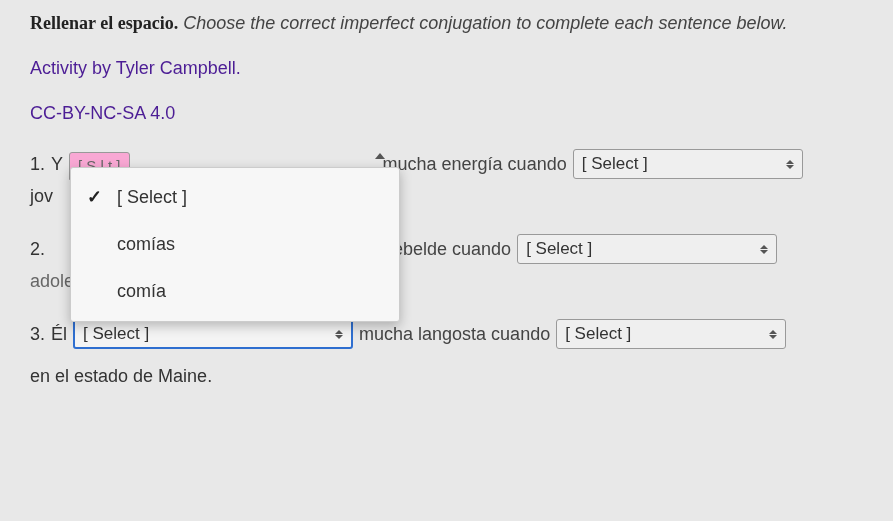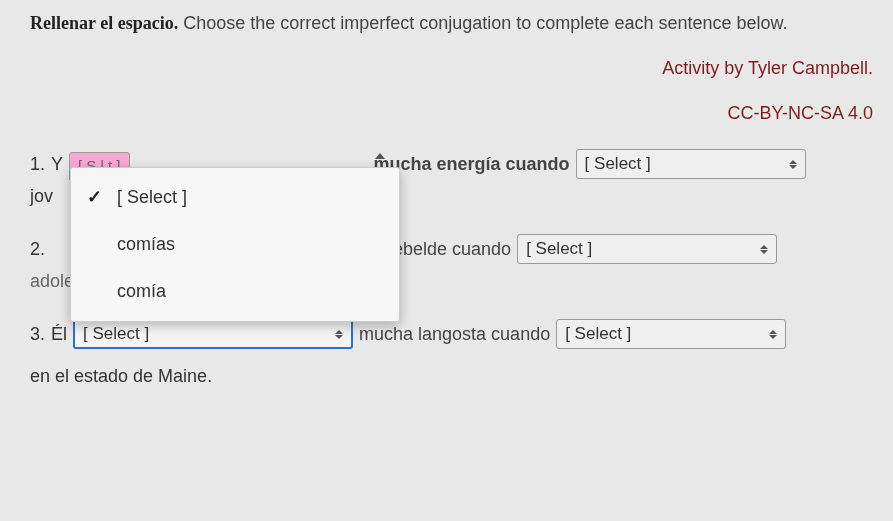--- a/index.html
+++ b/index.html
@@ -9,22 +9,22 @@
     width: 893px;
     height: 521px;
     overflow: hidden;
     color: #333;
     font-size: 18px;
     line-height: 1.5;
     padding: 10px 20px 10px 30px;
   }
   .header-line { margin-bottom: 6px; }
   .bold { font-weight: 700; color: #222; font-family: Liberation Serif, serif; }
-  .instr { color: #444; }
-  .author, .license { margin-top: 18px; color: #7f1d1d; text-align: right; }
+  .instr { color: #444; font-style: italic; }
+  .author, .license { margin-top: 18px; color: #4c1d95; }
   .q-block { margin-top: 22px; position: relative; }
   .row { display: flex; align-items: center; flex-wrap: wrap; gap: 6px; margin-bottom: 4px; }
   .label { color: #333; }
   .select {
     display: inline-flex;
     align-items: center;
     justify-content: space-between;
     background: #efefef;
     border: 1px solid #999;
     border-radius: 3px;
@@ -98,21 +98,21 @@
     content: "✓";
     position: absolute;
     left: 16px;
     top: 10px;
     color: #222;
     font-weight: bold;
   }
   .behind-text {
     color: #444;
   }
-  .q1-right { margin-left: 12px; font-weight: bold; }
+  .q1-right { margin-left: 21px; }
 </style>
 </head>
 <body>
 
 <div class="header-line">
   <span class="bold">Rellenar el espacio.</span>
   <span class="instr">Choose the correct imperfect conjugation to complete each sentence below.</span>
 </div>
 
 <div class="author">Activity by Tyler Campbell.</div>

